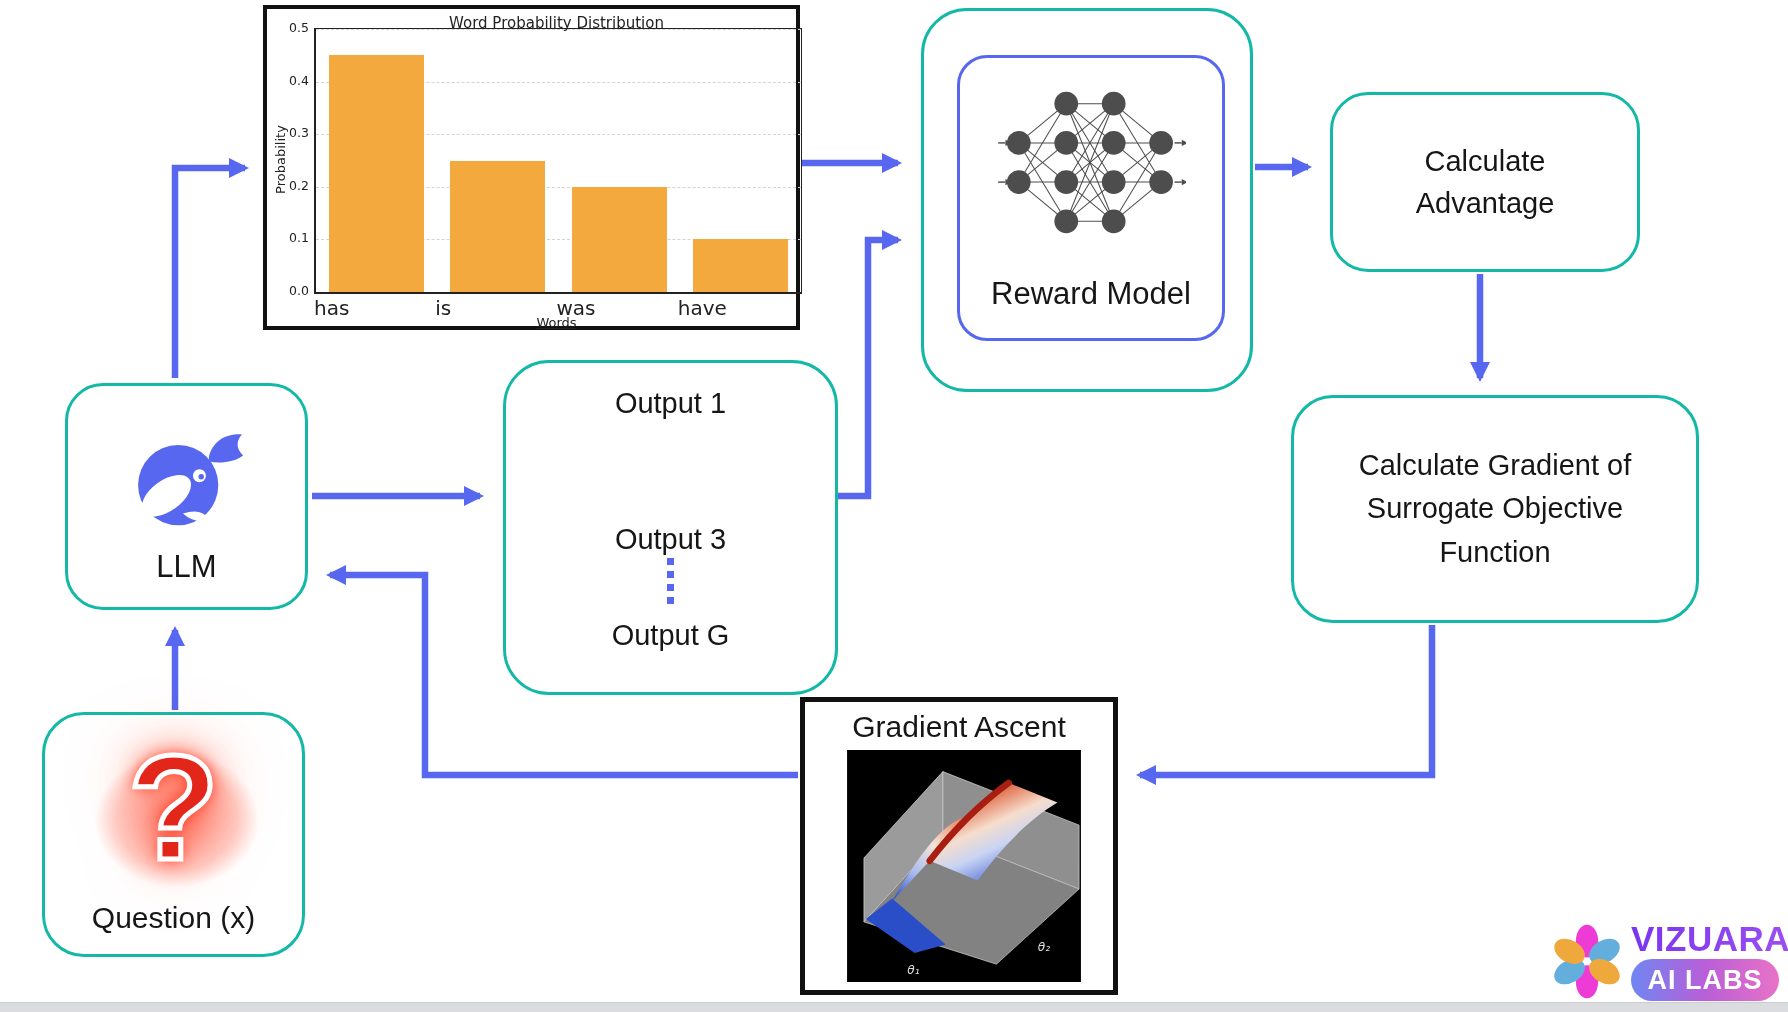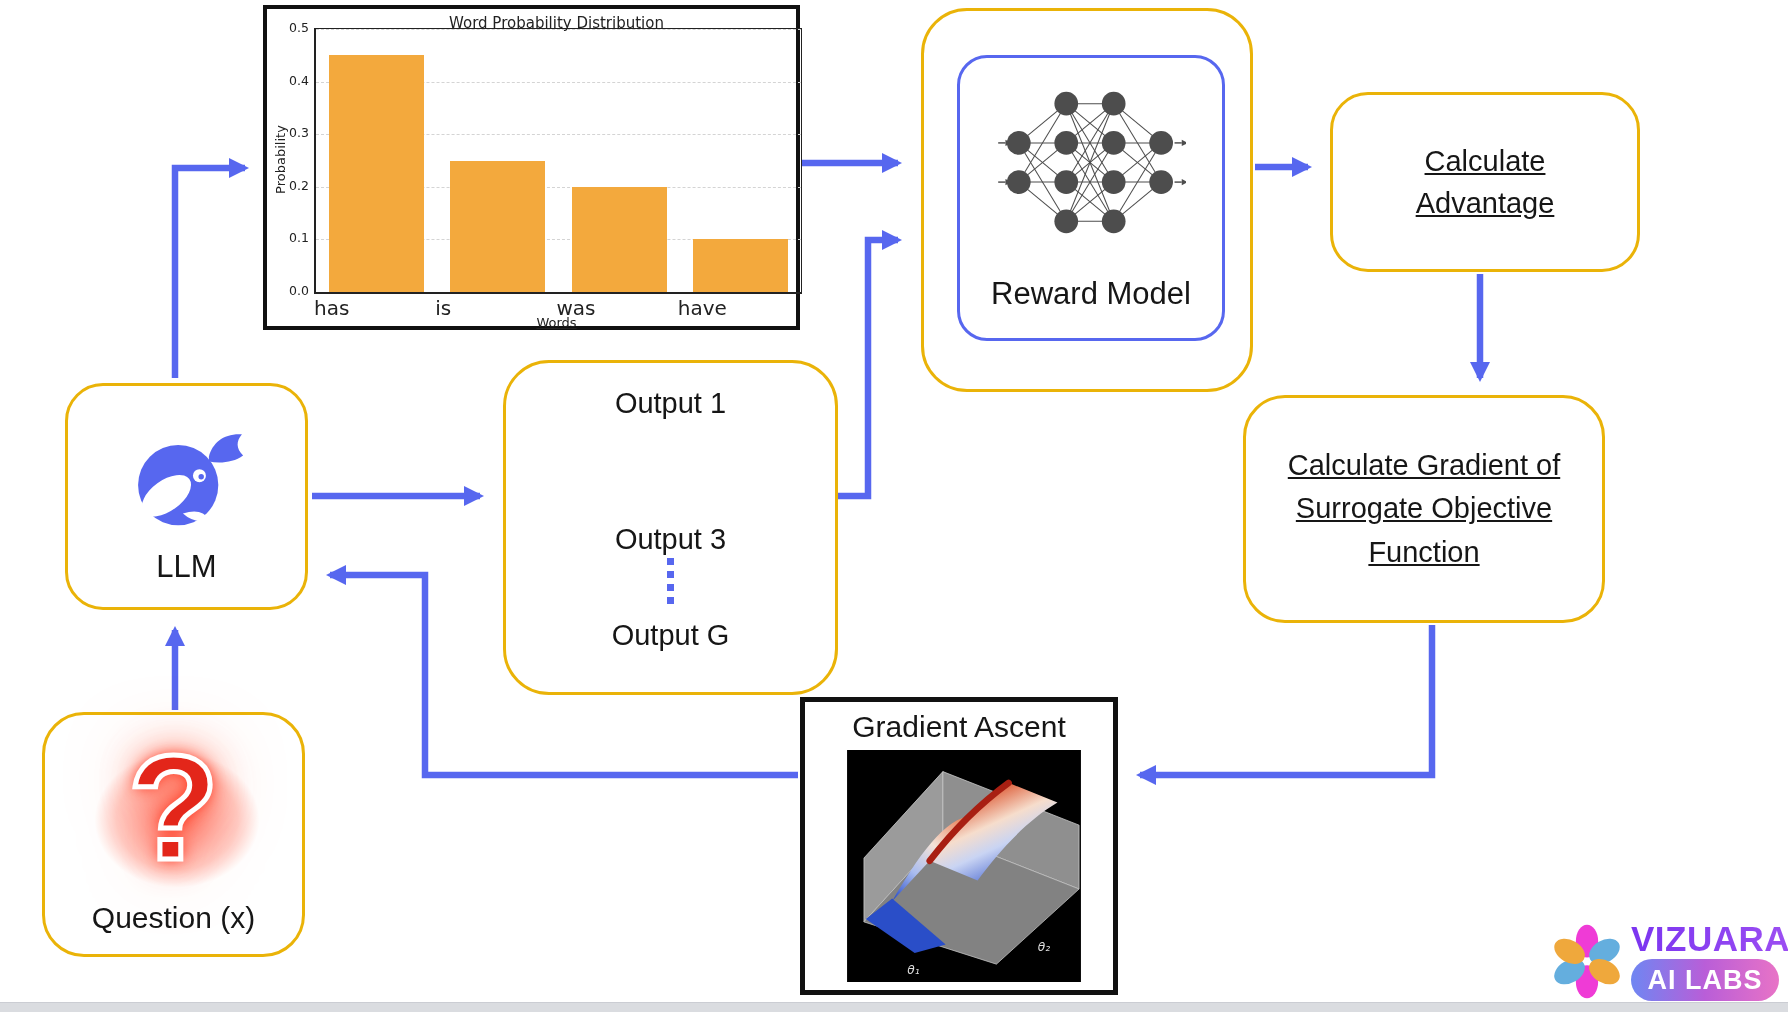--- a/index.html
+++ b/index.html
@@ -1,20 +1,20 @@
 <!DOCTYPE html>
 <html><head>
 <meta charset="utf-8">
 <style>
   html,body{margin:0;padding:0;background:#ffffff;}
   .stage{position:relative;width:1788px;height:1012px;background:#fff;overflow:hidden;
          font-family:"Liberation Sans", sans-serif;color:#161616;}
   .abs{position:absolute;box-sizing:border-box;}
   
-  .node{border:3px solid #eab308;background:#fff;text-decoration:underline;}
+  .node{border:3px solid #14b8a6;background:#fff;}
   .node-label{position:absolute;left:0;right:0;text-align:center;color:#161616;}
   
   .chart-box{left:263px;top:5px;width:537px;height:325px;border:4px solid #111;background:#fff;}
   .chart-inner{position:absolute;inset:0;font-family:"DejaVu Sans", sans-serif;color:#222;}
   .chart-title{position:absolute;top:5px;left:47px;width:485px;text-align:center;font-size:15px;}
   .plot{position:absolute;left:47px;top:19px;width:485px;height:263px;border:1.8px solid #222;
         border-left-width:2.5px;border-bottom-width:2.5px;}
   .gridline{position:absolute;left:0;width:100%;height:0;border-top:1.5px dashed #d4d4d4;}
   .bar{position:absolute;bottom:0;}
   .ytick{position:absolute;left:10px;width:32px;text-align:right;font-size:12.5px;}
@@ -37,21 +37,21 @@
             background:repeating-linear-gradient(180deg,#5767ef 0 7px,transparent 7px 13px);}
   
   .reward-box{left:921px;top:8px;width:332px;height:384px;border-radius:46px;}
   .reward-inner{position:absolute;left:33px;top:44px;width:262px;height:280px;
                 border:3px solid #5767ef;border-radius:30px;}
   .nn-svg{position:absolute;left:36px;top:22px;}
   
   .adv-box{left:1330px;top:92px;width:310px;height:180px;border-radius:38px;
            display:flex;align-items:center;justify-content:center;}
   .adv-text{width:230px;text-align:center;font-size:29px;line-height:1.45;}
-  .sur-box{left:1243px;top:395px;width:362px;height:228px;border-radius:42px;
+  .sur-box{left:1291px;top:395px;width:408px;height:228px;border-radius:42px;
            display:flex;align-items:center;justify-content:center;}
   .sur-text{width:330px;text-align:center;font-size:29px;line-height:1.5;}
   
   .ga-box{left:800px;top:697px;width:318px;height:298px;border:5px solid #111;background:#fff;}
   .ga-title{position:absolute;top:8px;left:0;right:0;text-align:center;font-size:30px;}
   .ga-plot{position:absolute;left:42px;top:48px;}
   
   .logo{left:1547px;top:915px;width:236px;height:92px;}
   .brand{position:absolute;left:84px;top:4px;font-size:35px;font-weight:800;letter-spacing:.5px;
          background:linear-gradient(90deg,#7b35f0,#9c4ef2);-webkit-background-clip:text;background-clip:text;

